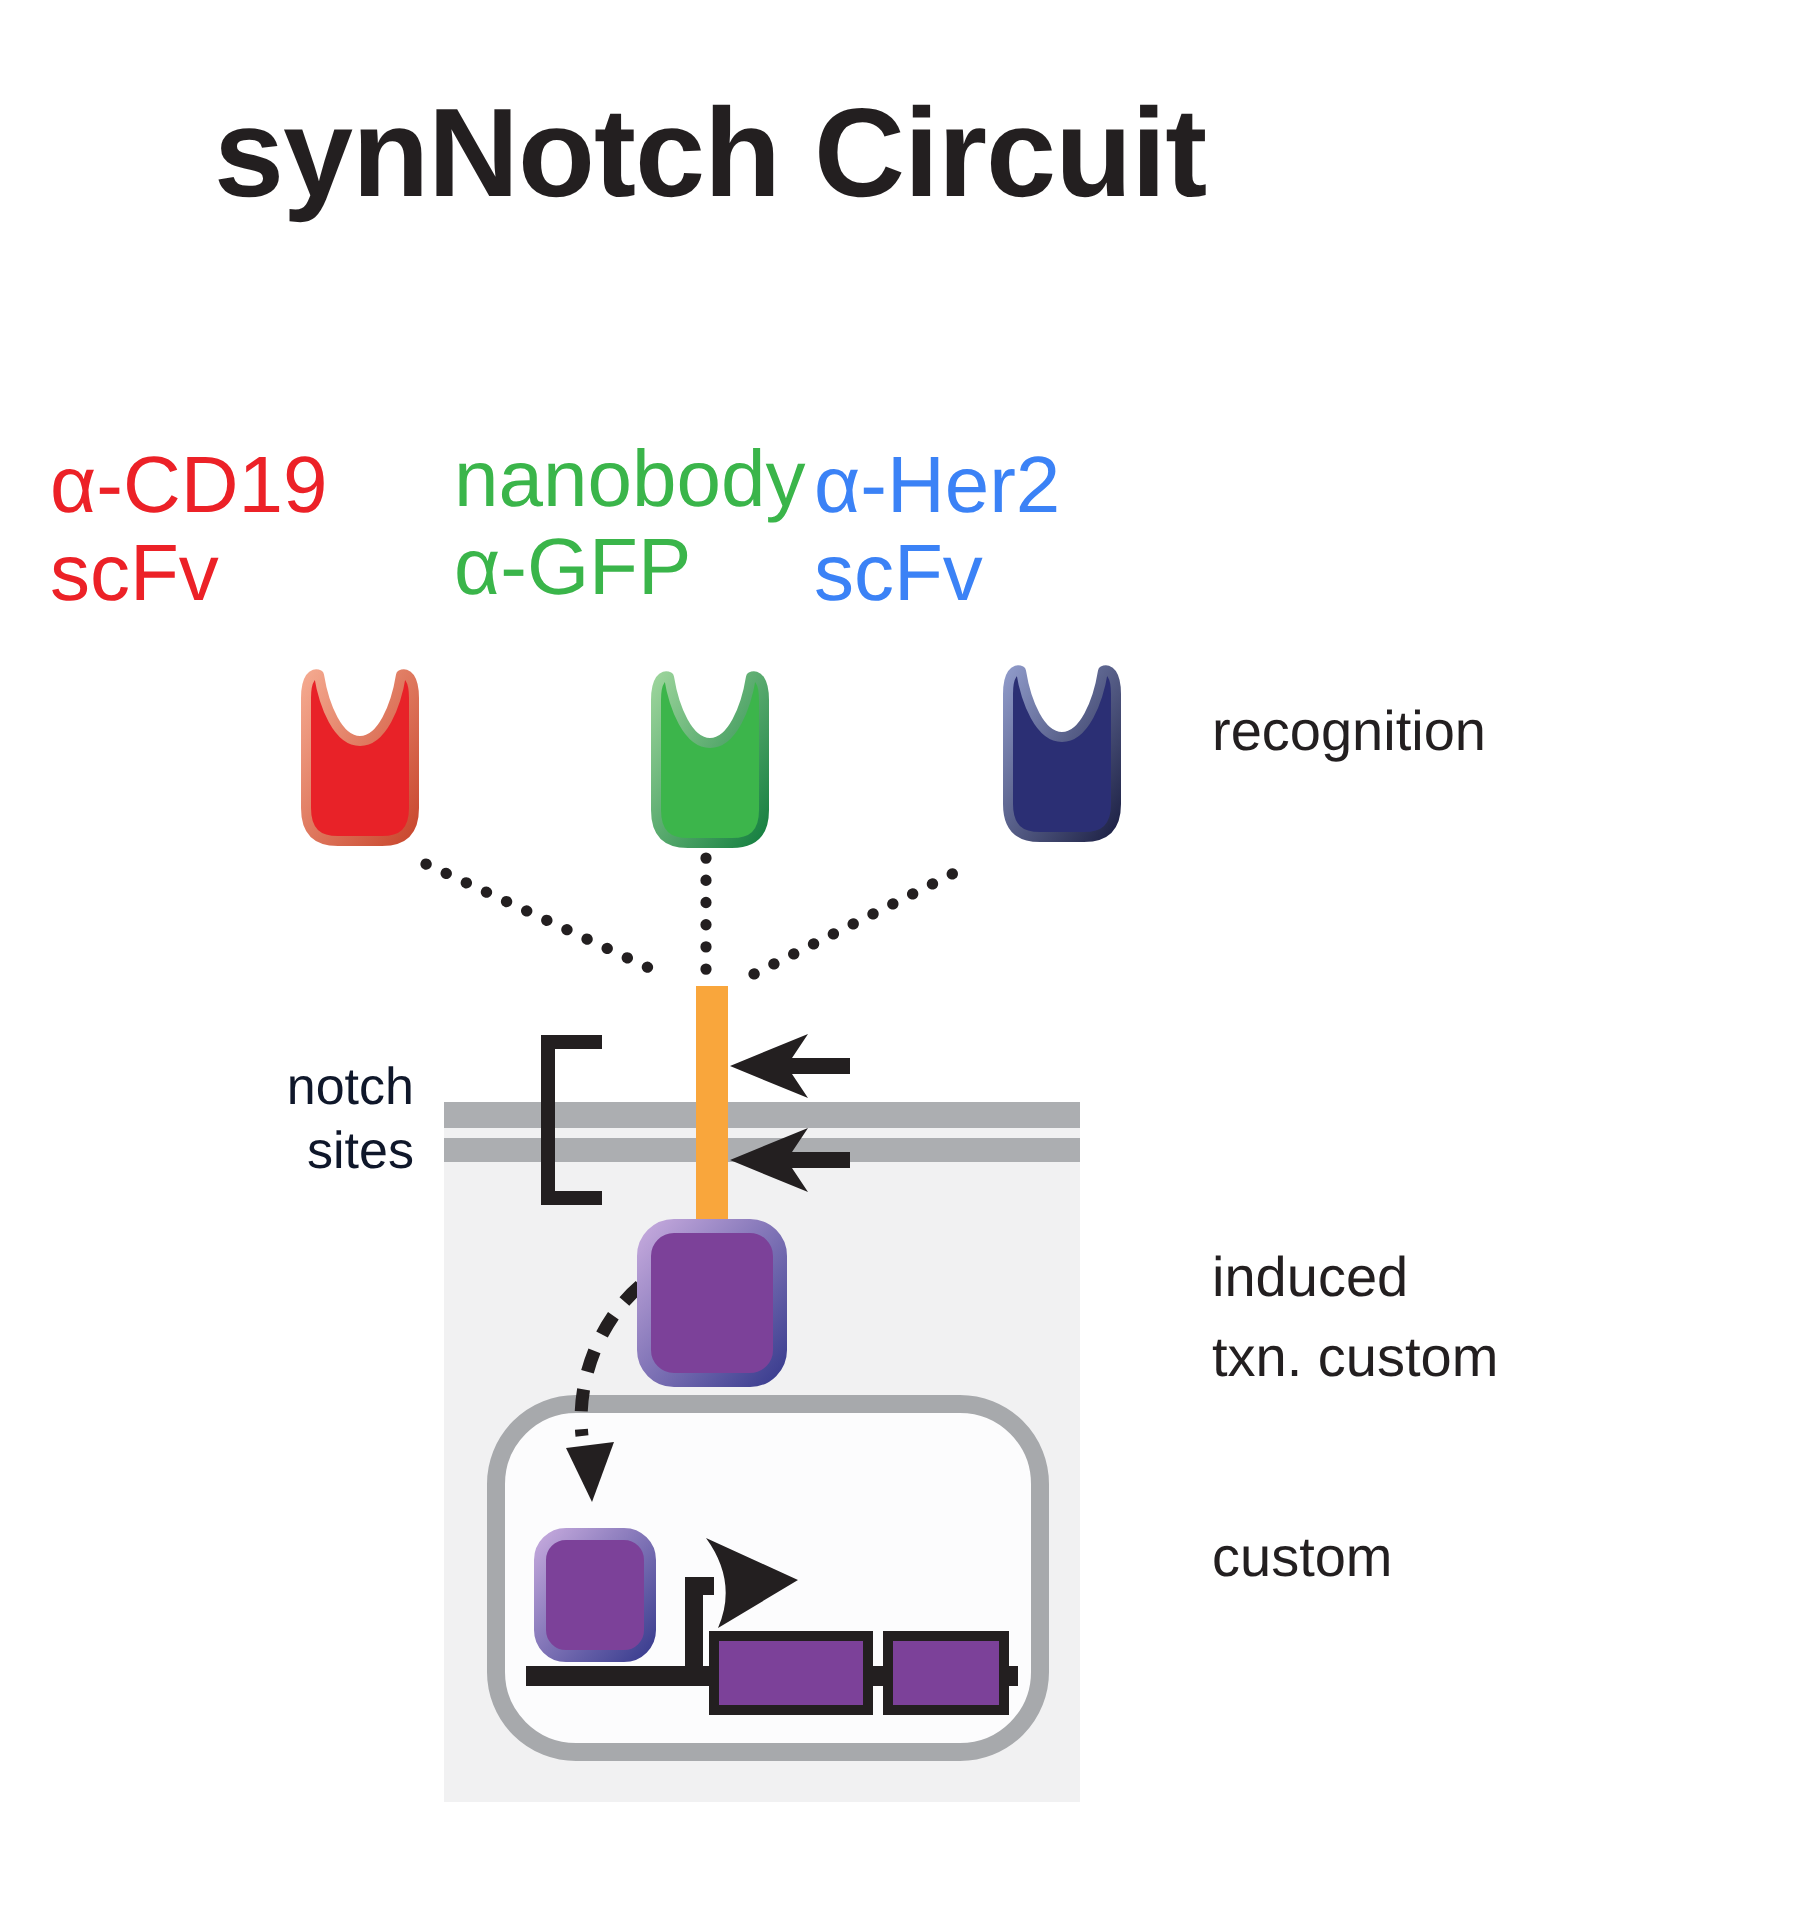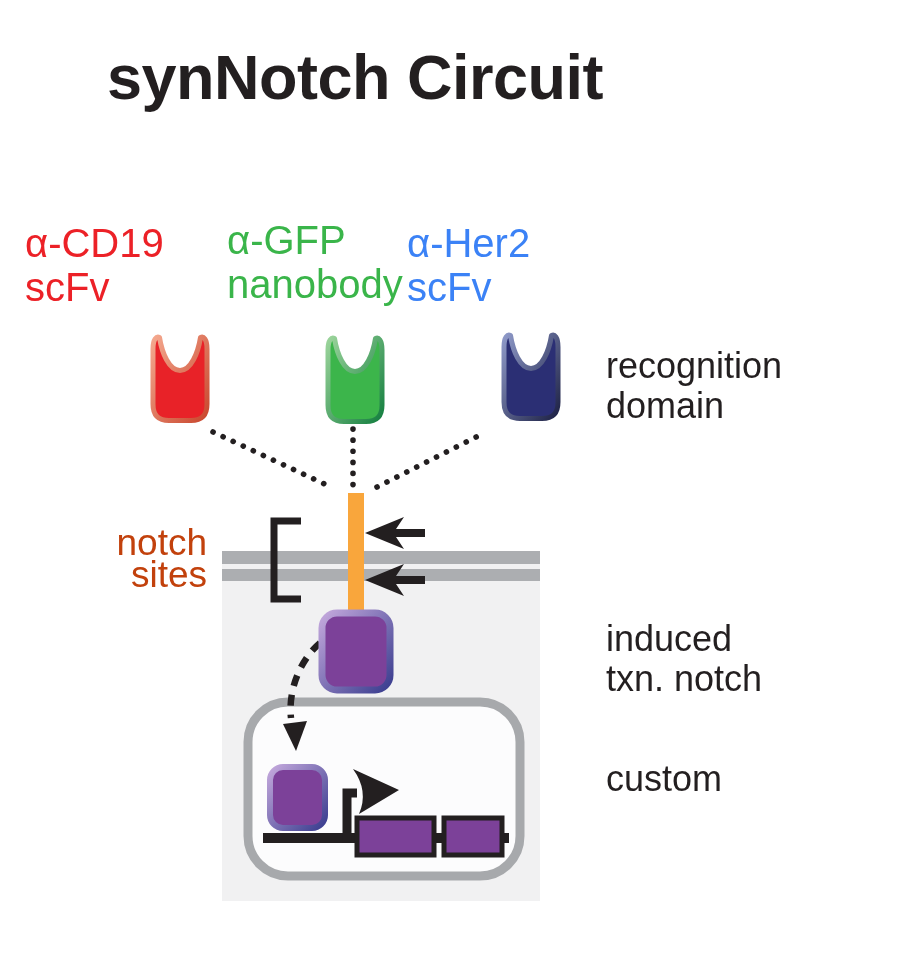--- a/index.html
+++ b/index.html
@@ -9,27 +9,27 @@
   }
   .abs{position:absolute;}
   .title{
     left:107px;top:44px;font-size:63px;line-height:66px;font-weight:bold;
     letter-spacing:-0.5px;white-space:nowrap;
   }
   .rlabel{width:260px;text-align:left;font-size:40px;line-height:44px;white-space:nowrap;}
   .rlabel-red{left:25px;top:221px;color:#EC2127;}
   .rlabel-green{left:227px;top:218px;color:#3AB54A;}
   .rlabel-navy{left:407px;top:221px;color:#3b82f6;}
-  .ann{left:606px;font-size:36px;line-height:40px;color:#231F20;white-space:nowrap;}
+  .ann{left:606px;font-size:28px;line-height:40px;color:#231F20;white-space:nowrap;}
   .ann-recognition{top:346px;}
   .ann-cleavage{top:503px;}
   .ann-released{top:619px;}
   .ann-program{top:759px;}
   .notchcore{left:57px;top:527px;width:150px;text-align:right;
-    font-size:37px;line-height:32px;color:#c2410c;}
+    font-size:26px;line-height:32px;color:#0f172a;}
   svg{display:block;}
 </style>
 </head>
 <body>
 
 <div class="fig">
 
   <svg class="abs" style="left:0;top:0" width="901" height="962" viewBox="0 0 901 962">
     <defs>
       <linearGradient id="bevRed" x1="0" y1="0" x2="1" y2="1">
@@ -99,40 +99,39 @@
     <rect x="270" y="767" width="55" height="61" rx="13" ry="13" stroke="url(#bevPurple)" stroke-width="6" fill="#7C4199"></rect>
   </svg>
 
   <div class="abs title">synNotch Circuit</div>
 
   <div class="abs rlabel rlabel-red">
     <div>α-CD19</div>
     <div>scFv</div>
   </div>
   <div class="abs rlabel rlabel-green">
+    <div>nanobody</div>
     <div>α-GFP</div>
-    <div>nanobody</div>
   </div>
   <div class="abs rlabel rlabel-navy">
     <div>α-Her2</div>
     <div>scFv</div>
   </div>
 
   <div class="abs notchcore">
     <div>notch</div>
     <div>sites</div>
   </div>
 
   <div class="abs ann ann-recognition">
     <div>recognition</div>
-    <div>domain</div>
   </div>
   <div class="abs ann ann-cleavage">
   </div>
   <div class="abs ann ann-released">
     <div>induced</div>
-    <div>txn. notch</div>
+    <div>txn. custom</div>
   </div>
   <div class="abs ann ann-program">
     <div>custom</div>
   </div>
 
 </div>
 
 </body></html>

